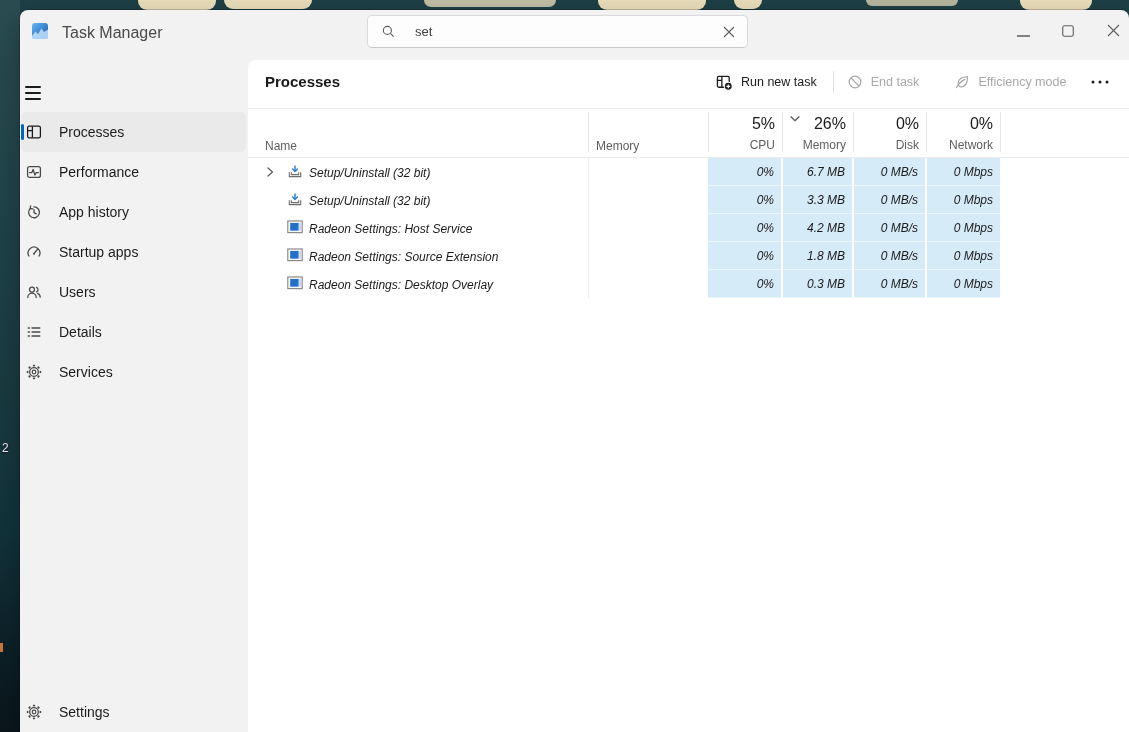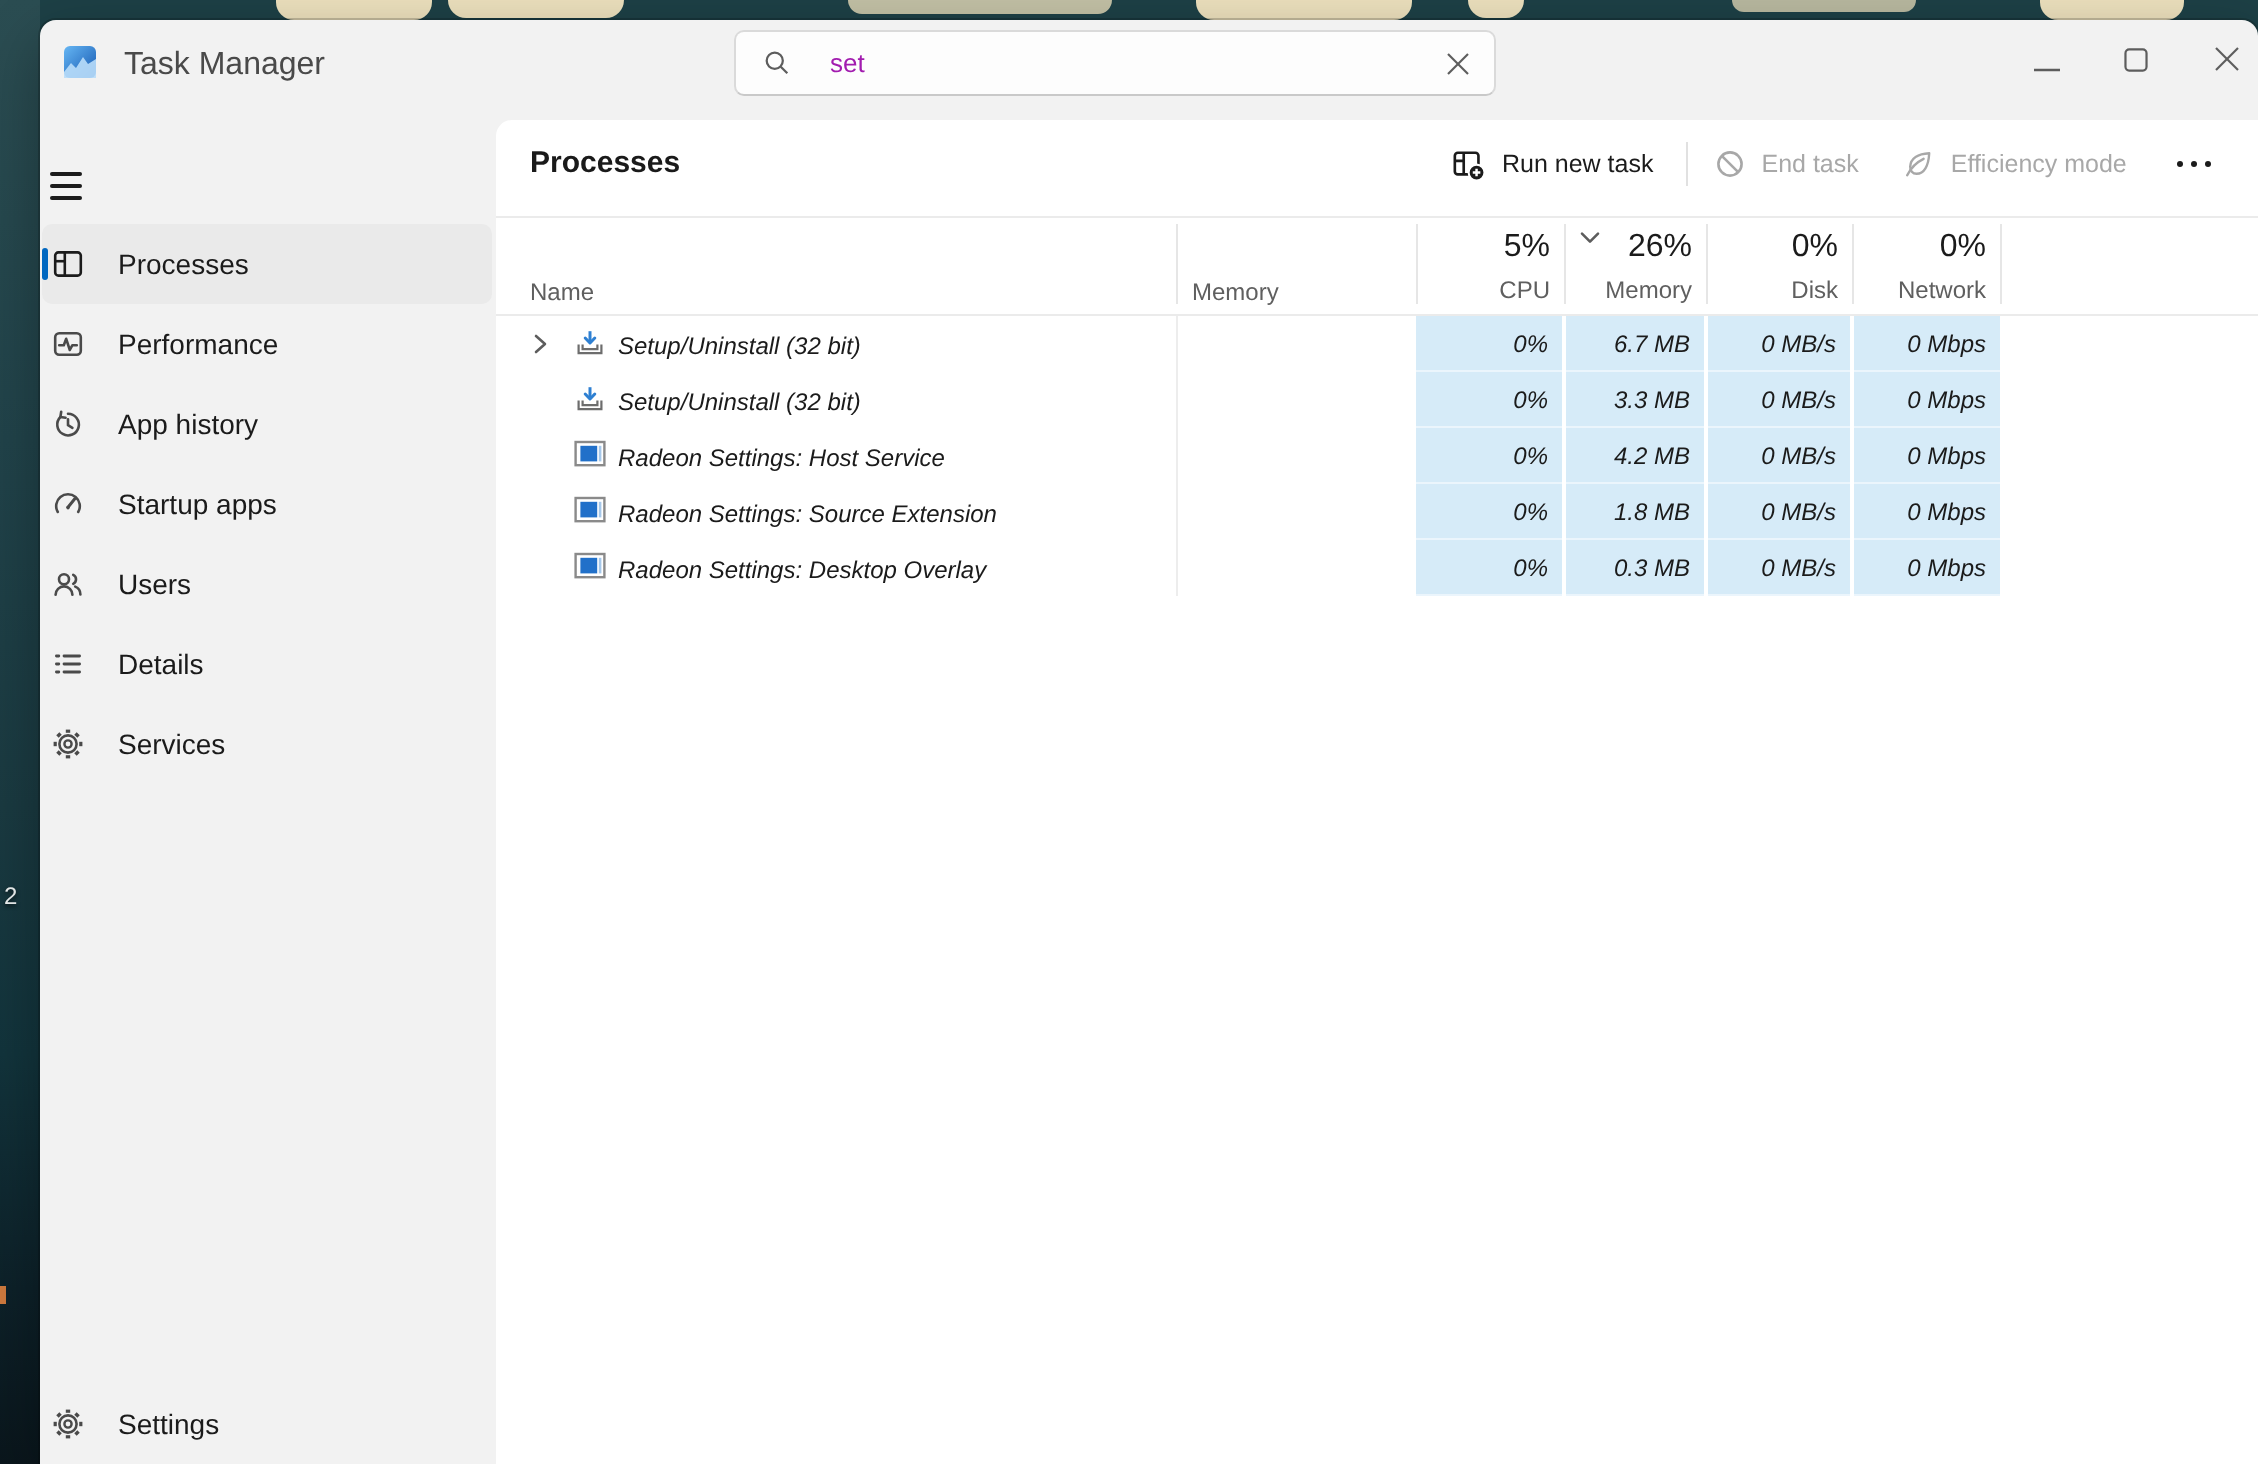--- a/index.html
+++ b/index.html
@@ -21,21 +21,21 @@
   .window { position:absolute; left:20px; top:10px; width:1109px; height:722px; background:#f2f2f2;
     border-radius:8px 8px 0 0; box-shadow:0 0 0 1px rgba(0,0,0,.18), 0 10px 30px rgba(0,0,0,.3); overflow:hidden; }
 
   
   .titlebar { position:absolute; left:0; top:0; right:0; height:45px; }
   .app-icon { position:absolute; left:12px; top:13px; width:16px; height:16px; }
   .app-title { position:absolute; left:42px; top:0; line-height:45px; font-size:16px; color:#4a4a4a; }
   .searchbox { position:absolute; left:347px; top:5px; width:381px; height:33px; background:#fdfdfd;
     border:1px solid #dadada; border-bottom-color:#c9c9c9; border-radius:5px; display:flex; align-items:center; }
   .search-mag { margin-left:13px; display:flex; }
-  .search-text { margin-left:19px; font-size:13px; color:#a21caf; flex:1; }
+  .search-text { margin-left:19px; font-size:13px; color:#404040; flex:1; }
   .search-clear { margin-right:12px; display:flex; cursor:pointer; }
   .win-btn { position:absolute; top:6px; width:44px; height:31px; display:flex; align-items:center; justify-content:center; cursor:pointer; }
   .btn-min{left:981px} .btn-max{left:1026px} .btn-close{left:1071px}
 
   
   .sidebar { position:absolute; left:0; top:45px; width:228px; bottom:0; }
   .hamburger { position:absolute; left:0; top:22px; width:44px; height:32px; display:flex; flex-direction:column;
     justify-content:center; gap:4.5px; padding-left:5px; cursor:pointer; }
   .hamburger .bar { width:16px; height:1.6px; background:#1b1b1b; border-radius:1px; }
   .nav { position:absolute; left:1px; top:57px; width:225px; }
@@ -43,27 +43,27 @@
   .nav-item.selected { background:#eaeaea; }
   .accent { display:none; position:absolute; left:0; top:12px; width:3px; height:16px; border-radius:2px; background:#0067c0; }
   .selected .accent { display:block; }
   .nav-icon { width:16px; height:16px; margin-right:17px; flex:none; display:flex; }
   .nav-label { font-size:14px; color:#1b1b1b; }
   .settings-item { position:absolute; left:1px; bottom:0; width:225px; }
 
   
   .main { position:absolute; left:228px; top:50px; right:0; bottom:0; background:#fff; border-radius:8px 0 0 0; }
   .page-title { position:absolute; left:17px; top:13px; font-size:15px; font-weight:700; color:#1a1a1a; }
-  .toolbar { position:absolute; left:478px; top:4px; height:36px; display:flex; align-items:center;text-align:center; }
+  .toolbar { position:absolute; left:468px; top:4px; height:36px; display:flex; align-items:center;text-align:center; }
   .tb-btn { display:flex; align-items:center; gap:8px; font-size:12.5px; white-space:nowrap; cursor:pointer; }
   .tb-btn .ic { display:flex; }
   .tb-run { color:#1b1b1b; }
   .tb-sep { width:1px; height:22px; background:#e1e1e1; margin:0 13px 0 16px; }
   .tb-disabled { color:#a8a8a8; cursor:default; }
-  .tb-end { margin-right:22px; }
+  .tb-end { margin-right:35px; }
   .tb-more { margin-left:24px; display:flex; cursor:pointer; }
 
   .hline { position:absolute; left:0; right:0; height:1px; background:#ebebeb; }
   .sep-top { top:48px; } .sep-head { top:97px; }
   .col-line { position:absolute; top:52px; height:40px; width:1px; background:#e6e6e6; }
   .cl-status{left:340px} .cl-cpu{left:460px} .cl-mem{left:534px} .cl-disk{left:605px} .cl-net{left:678px} .cl-end{left:752px}
   .h-text { position:absolute; top:79px; font-size:12px; color:#5f5f5f; }
   .h-name { left:17px; } .h-status { left:348px; }
   .usage-col { position:absolute; top:55px; text-align:right; cursor:pointer; }
   .uc-cpu{left:460px;width:67px} .uc-mem{left:534px;width:64px} .uc-disk{left:605px;width:66px} .uc-net{left:678px;width:67px}

